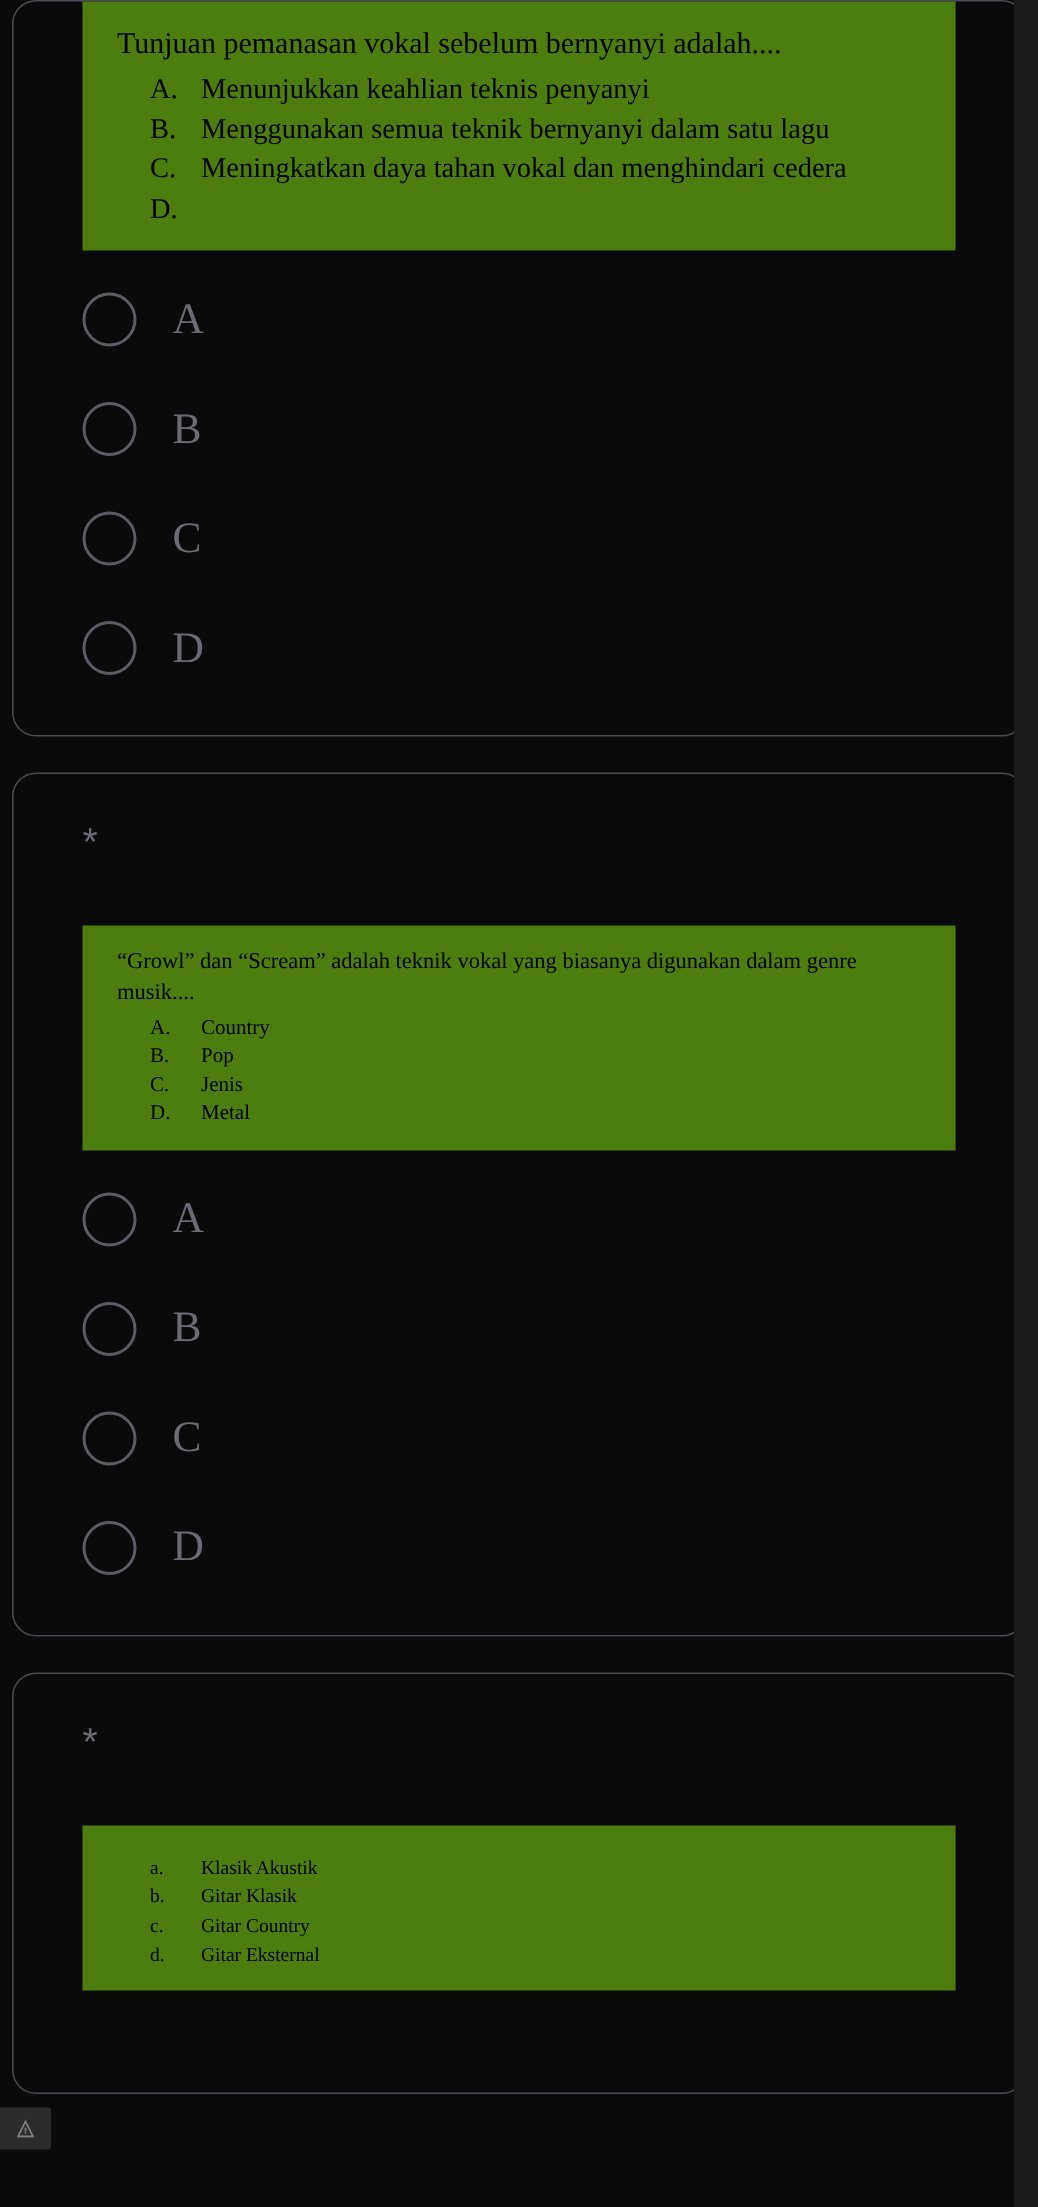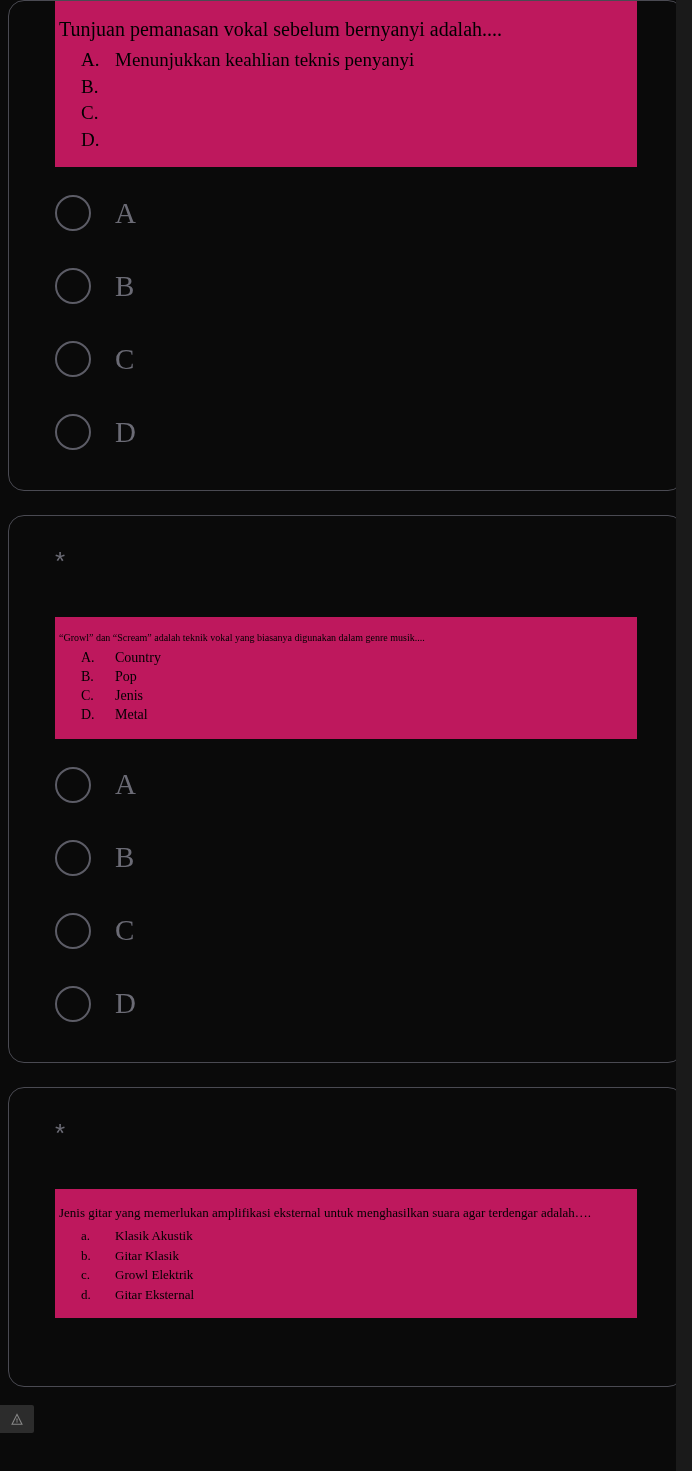--- a/index.html
+++ b/index.html
@@ -17,27 +17,27 @@
       background: #0a0a0a;
     }
     .required-mark {
       color: #6b6b75;
       font-size: 26px;
       margin-bottom: 40px;
       display: block;
       font-family: Arial, sans-serif;
     }
     .question-image {
-      background: #be185d;
-      padding: 14px 14px 14px 4px;
+      background: #4d7c0f;
+      padding: 14px 14px 14px 23px;
       margin-bottom: 28px;
       width: 100%;
     }
     .question-image.small-text .q-text {
-      font-size: 10px;
+      font-size: 15px;
       line-height: 1.4;
     }
     .question-image.small-text .ol-item {
       font-size: 14px;
       line-height: 1.35;
     }
     .question-image.tiny-text .q-text {
       font-size: 13px;
       line-height: 1.5;
     }
@@ -120,23 +120,25 @@
 <div class="question-card first-card">
   <div class="question-image">
     <div class="q-text">Tunjuan pemanasan vokal sebelum bernyanyi adalah....</div>
     <div class="options-list">
       <div class="ol-item">
           <span class="letter">A.</span>
           <span>Menunjukkan keahlian teknis penyanyi</span>
         </div>
       <div class="ol-item">
           <span class="letter">B.</span>
+          <span>Menggunakan semua teknik bernyanyi dalam satu lagu</span>
         </div>
       <div class="ol-item">
           <span class="letter">C.</span>
+          <span>Meningkatkan daya tahan vokal dan menghindari cedera</span>
         </div>
       <div class="ol-item">
           <span class="letter">D.</span>
         </div>
     </div>
   </div>
   <div class="radio-group">
     <div class="radio-option">
         <span class="radio-circle"></span>
         <span class="radio-label">A</span>
@@ -195,33 +197,32 @@
     <div class="radio-option">
         <span class="radio-circle"></span>
         <span class="radio-label">D</span>
       </div>
   </div>
 </div>
 
 <div class="question-card">
   <span class="required-mark">*</span>
   <div class="question-image tiny-text">
-    <div class="q-text">Jenis gitar yang memerlukan amplifikasi eksternal untuk menghasilkan suara agar terdengar adalah….</div>
     <div class="options-list">
       <div class="ol-item">
           <span class="letter">a.</span>
           <span>Klasik Akustik</span>
         </div>
       <div class="ol-item">
           <span class="letter">b.</span>
           <span>Gitar Klasik</span>
         </div>
       <div class="ol-item">
           <span class="letter">c.</span>
-          <span>Growl Elektrik</span>
+          <span>Gitar Country</span>
         </div>
       <div class="ol-item">
           <span class="letter">d.</span>
           <span>Gitar Eksternal</span>
         </div>
     </div>
   </div>
 </div>
 
 <div class="error-badge">

